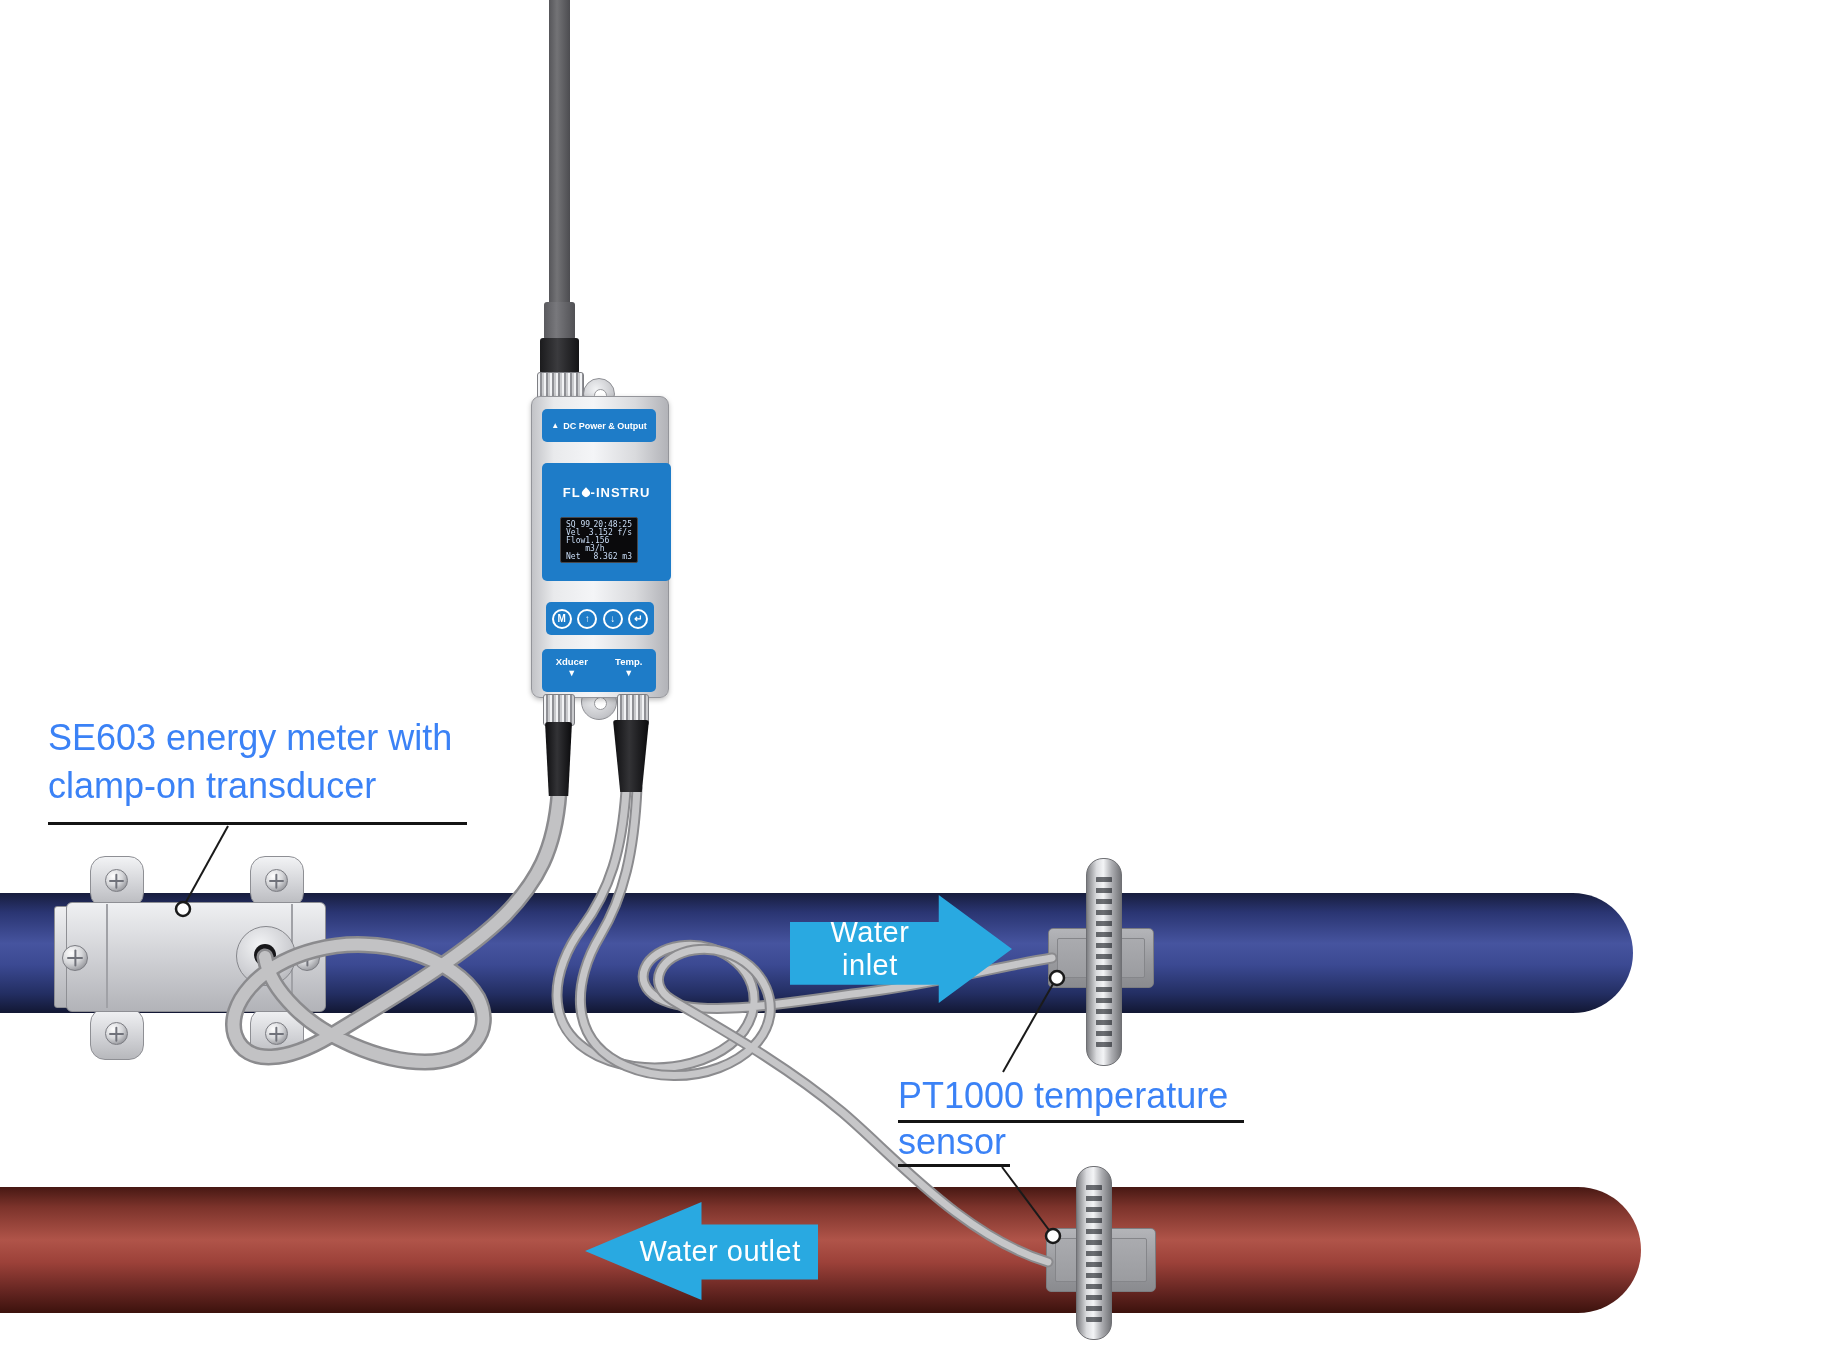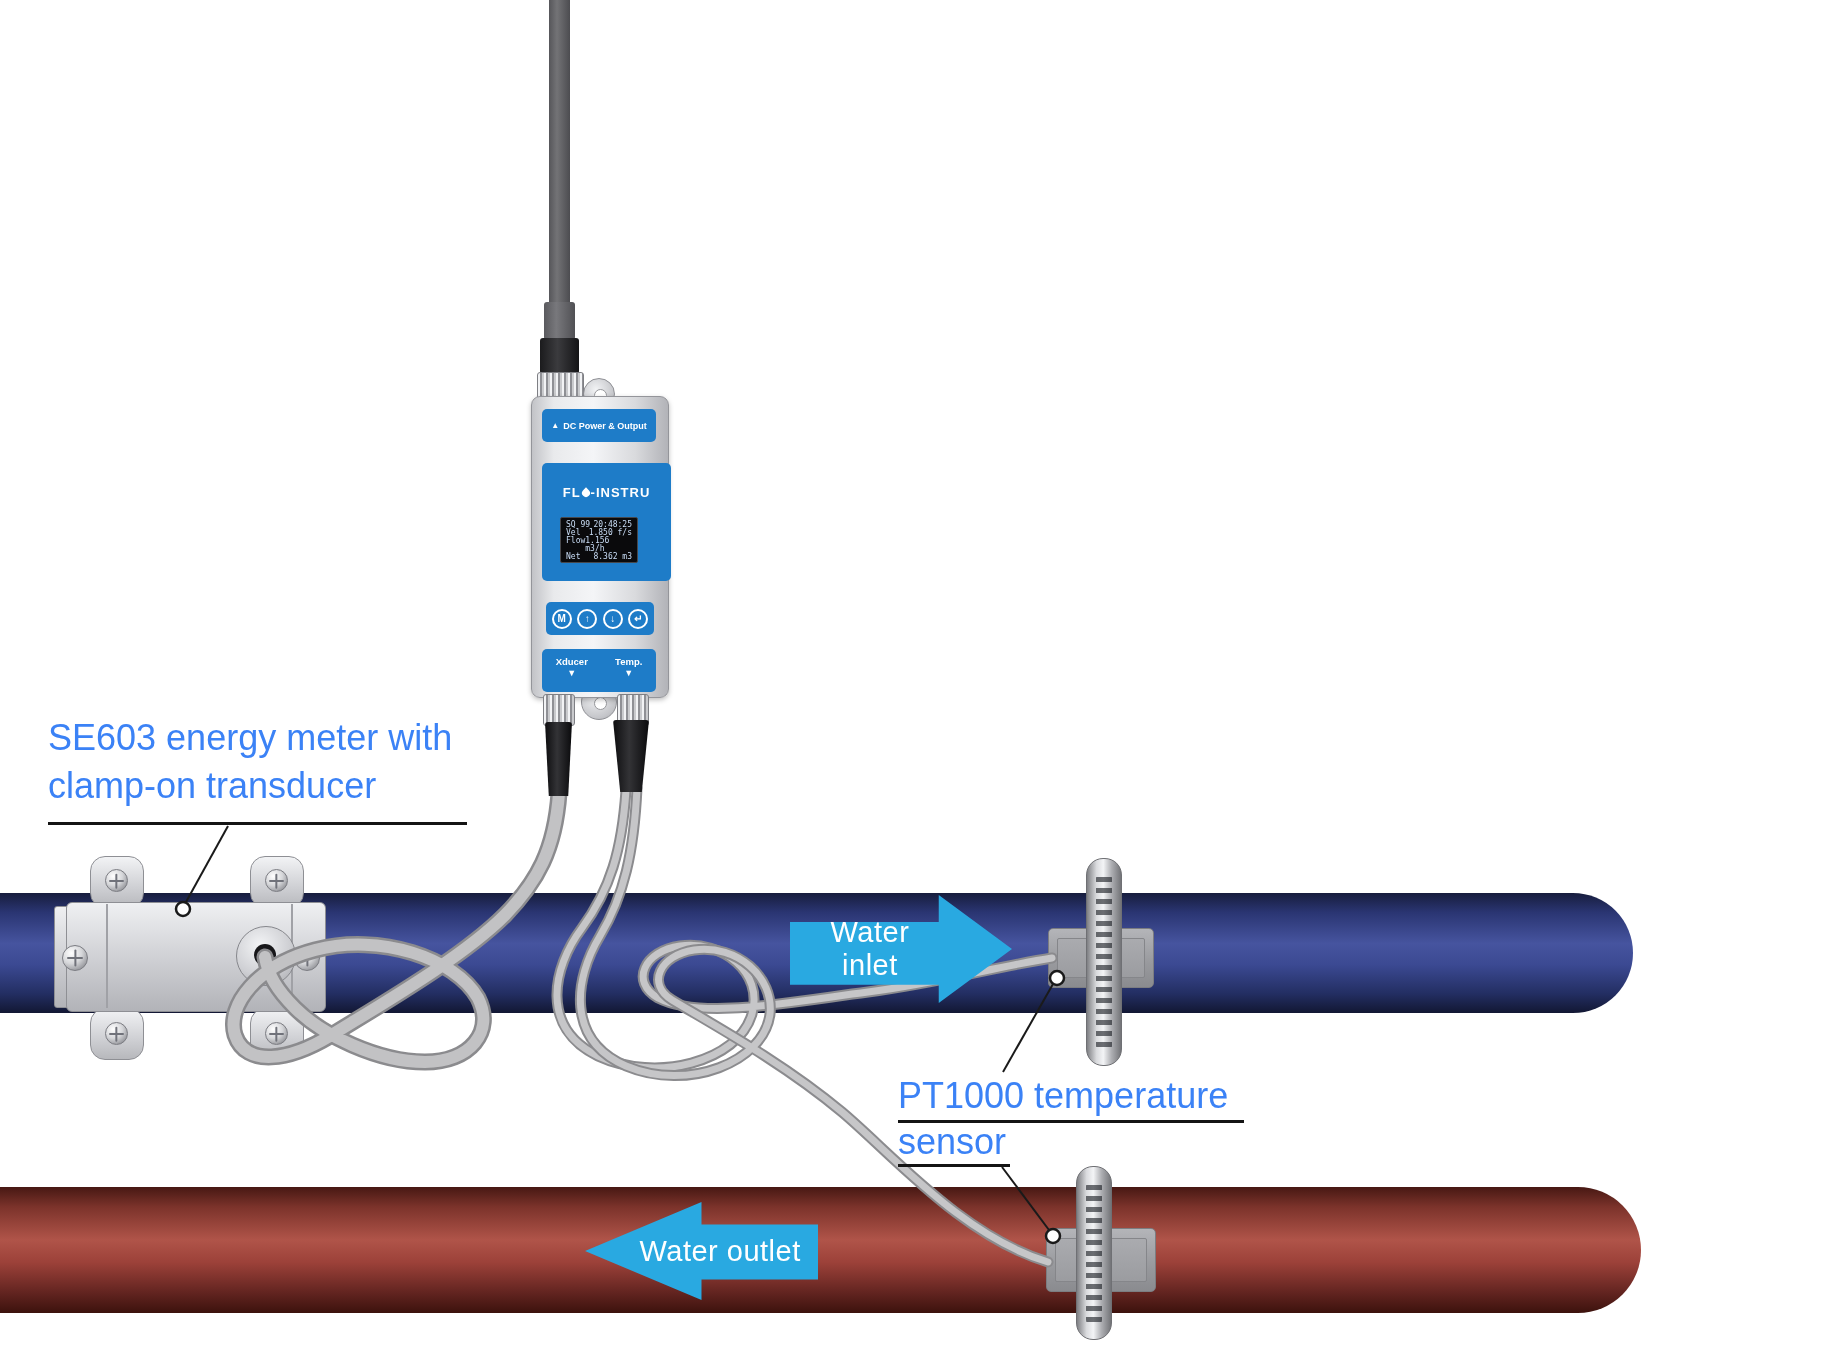--- a/index.html
+++ b/index.html
@@ -174,21 +174,21 @@
           <span class="drop"></span>
           <span>-INSTRU</span>
         </div>
         <div id="lcd">
           <div class="row">
             <span>SQ 99</span>
             <span>20:48:25</span>
           </div>
           <div class="row">
             <span>Vel</span>
-            <span>1.850 f/s</span>
+            <span>3.152 f/s</span>
           </div>
           <div class="row">
             <span>Flow</span>
             <span>1.156 m3/h</span>
           </div>
           <div class="row">
             <span>Net</span>
             <span>8.362 m3</span>
           </div>
         </div>

